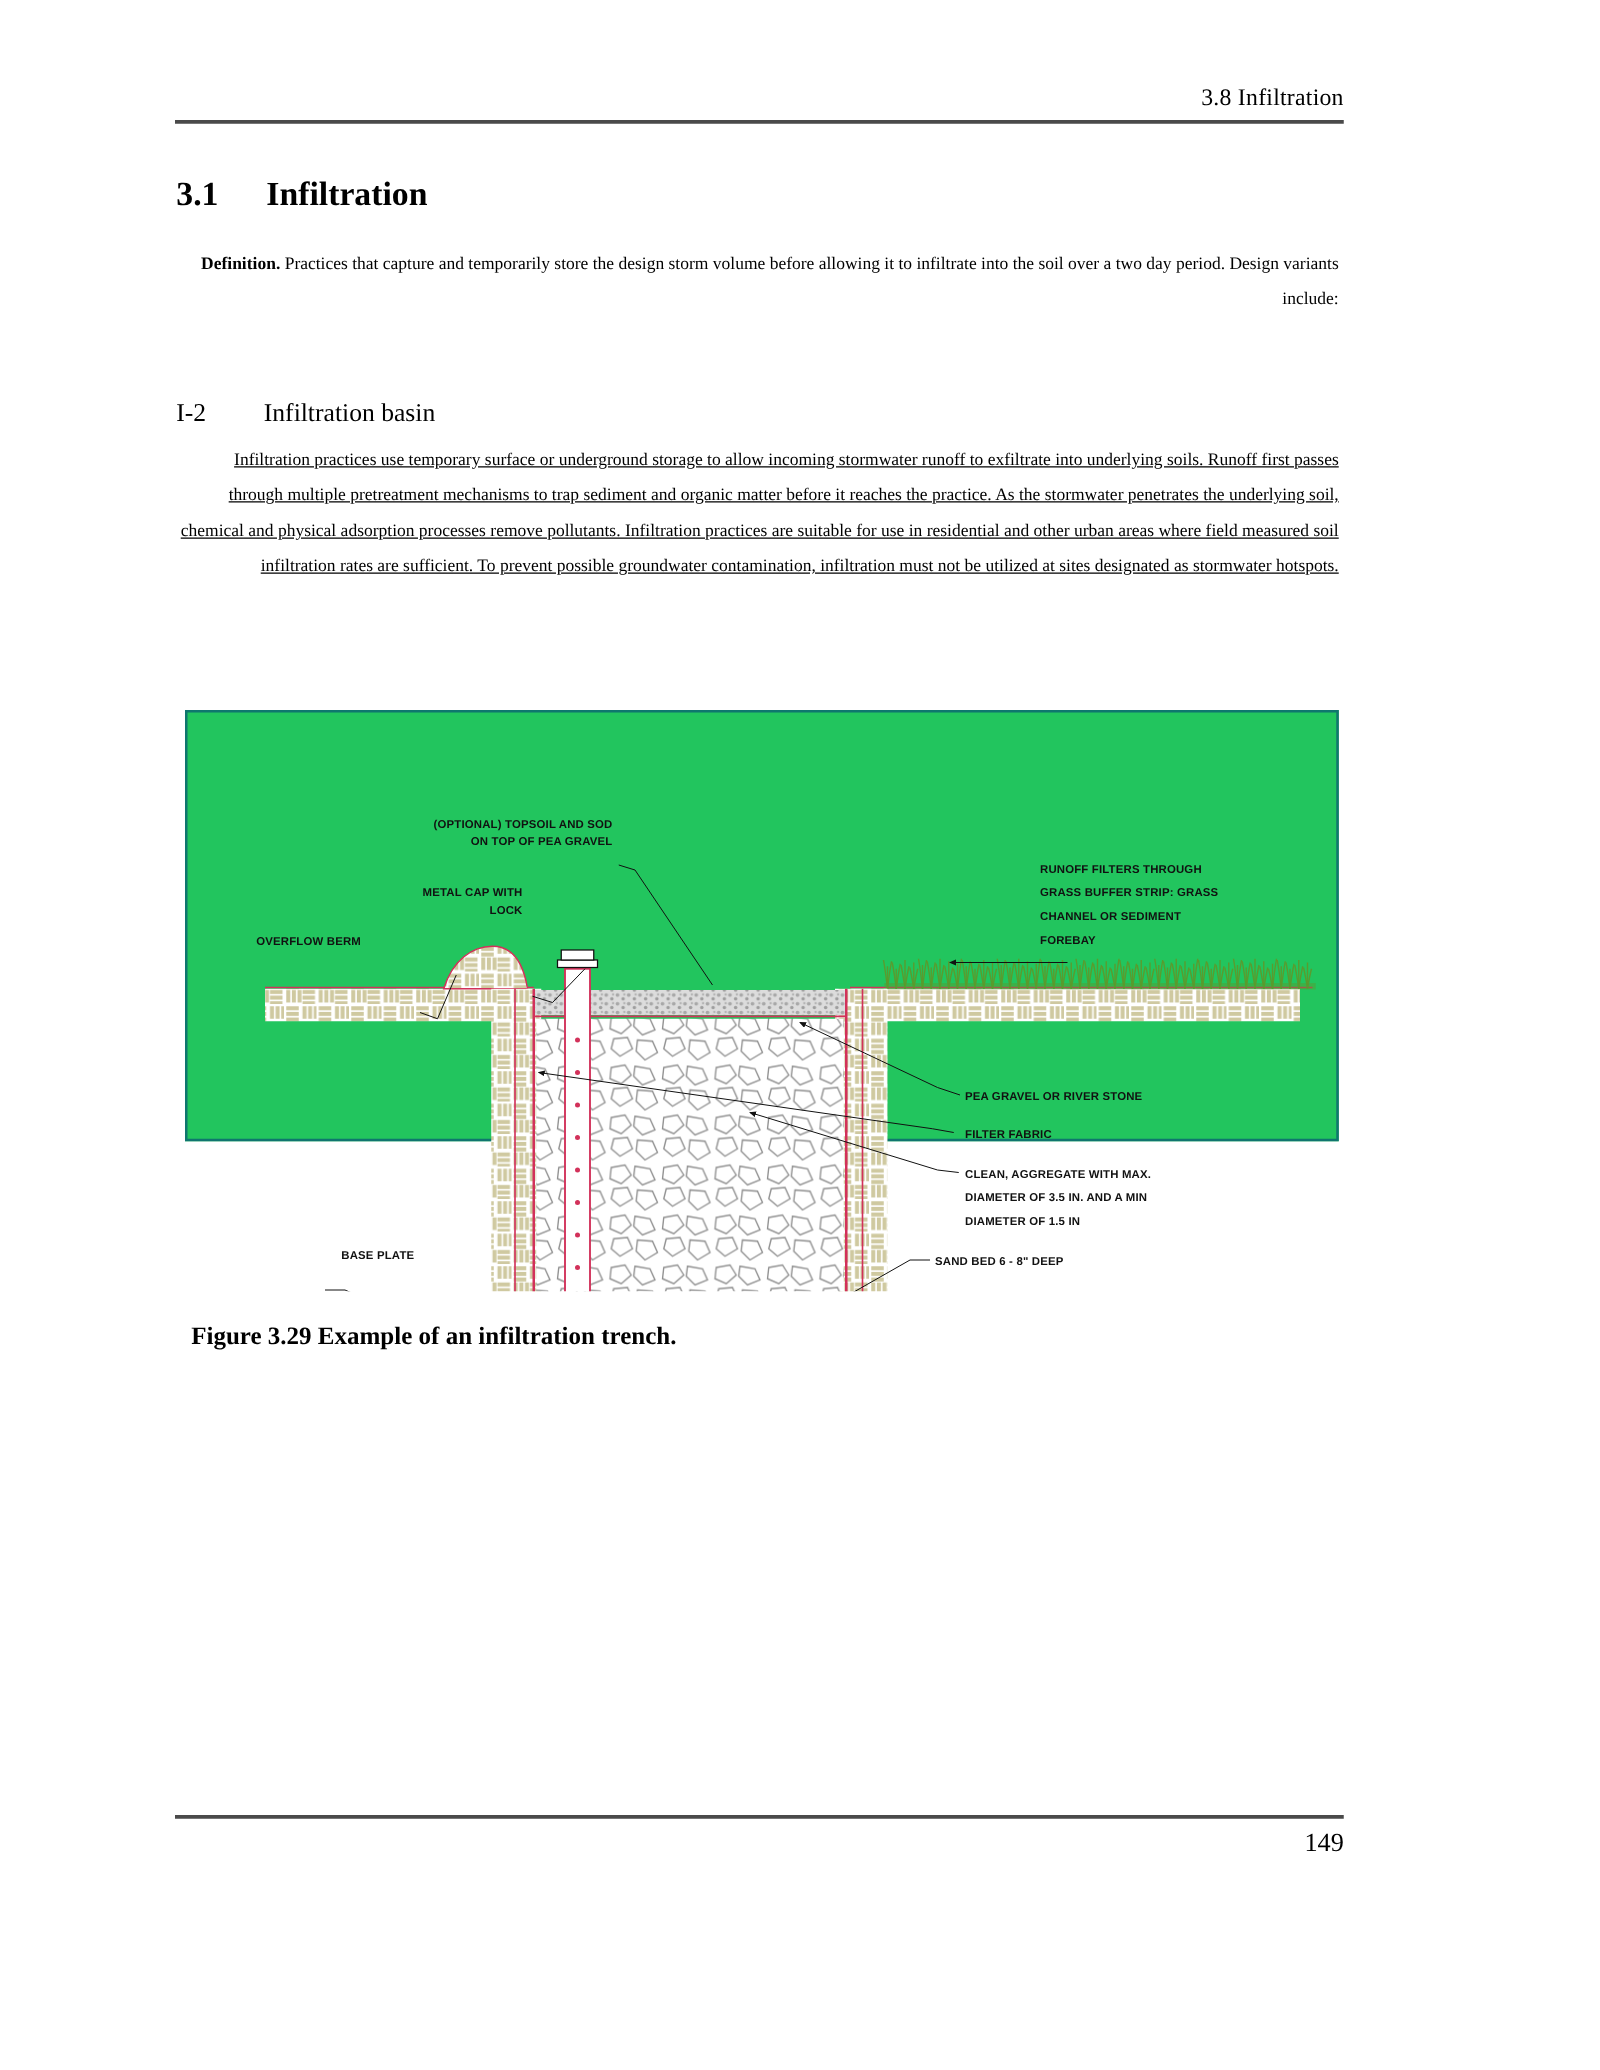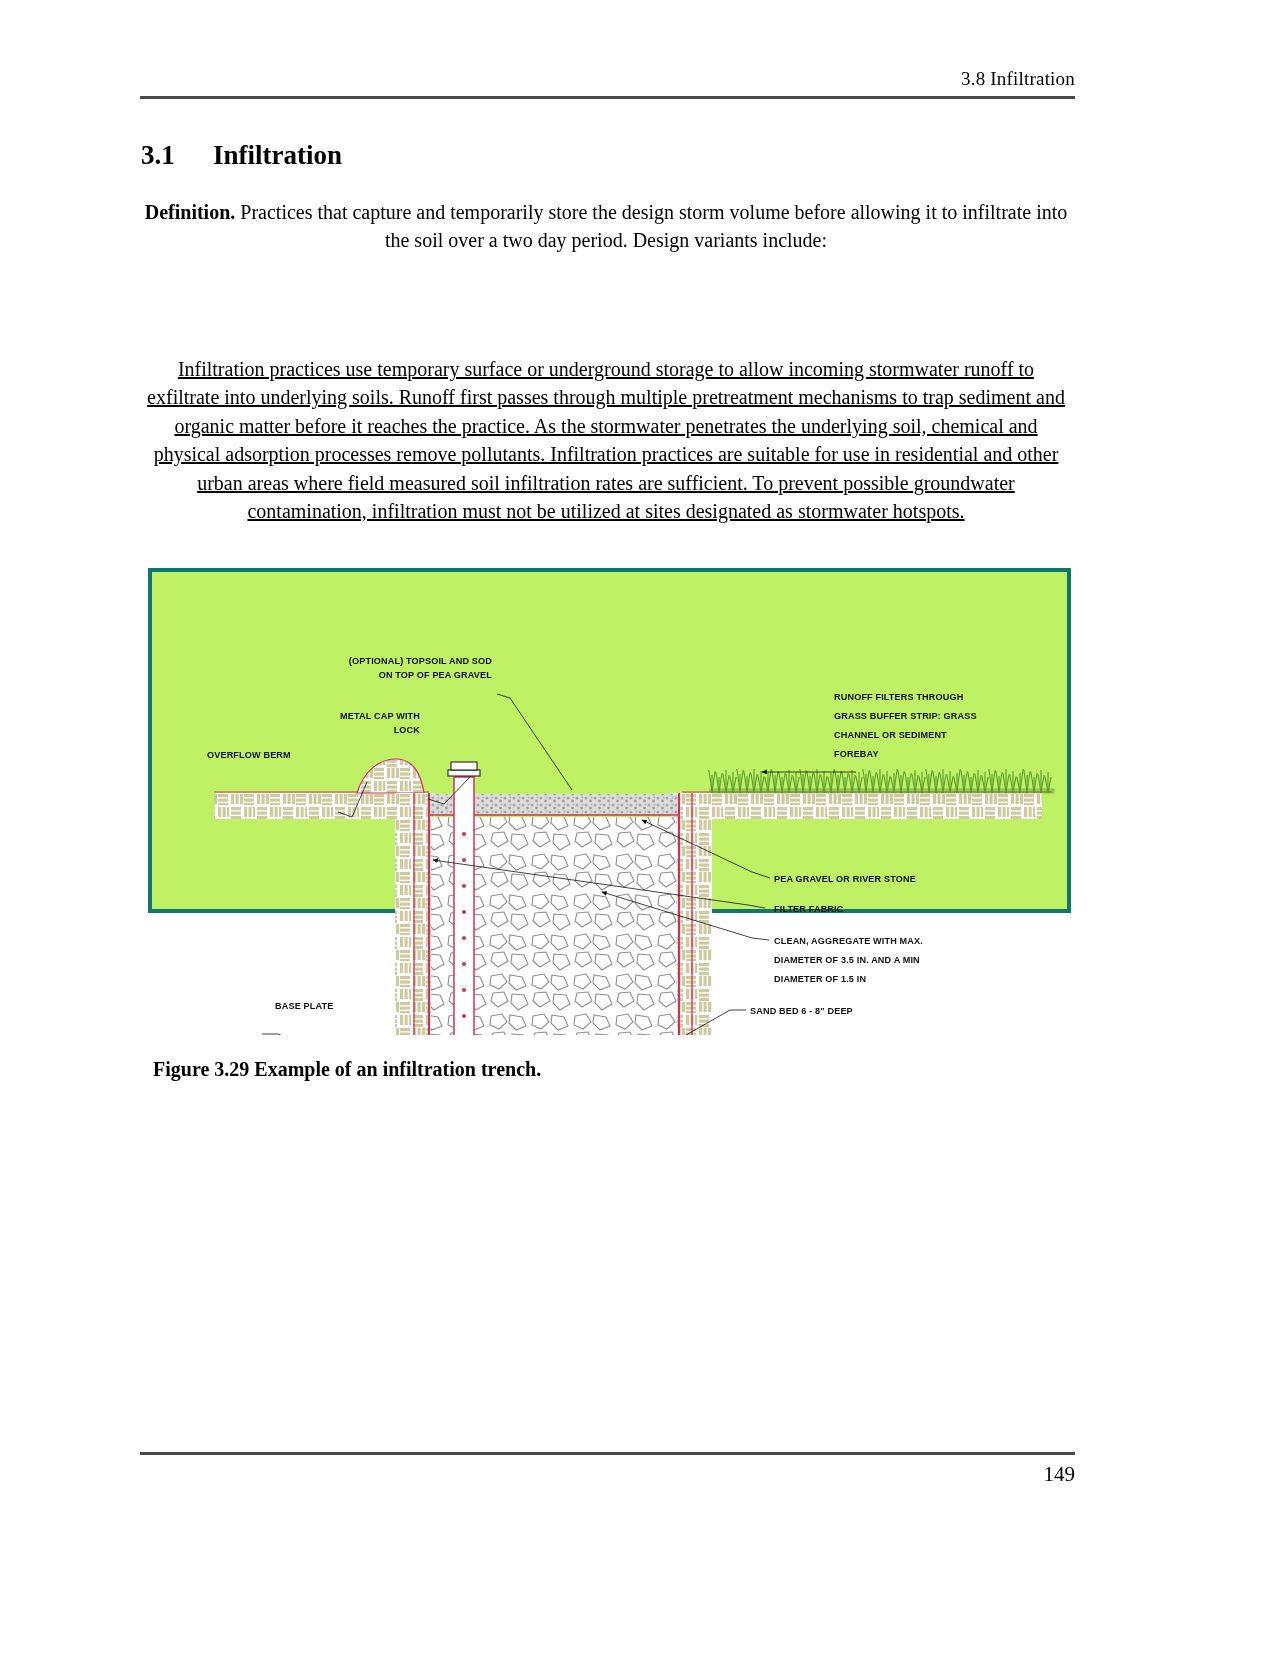--- a/index.html
+++ b/index.html
@@ -28,40 +28,40 @@
   }
   
   .sec-head{
     position:absolute;left:141px;top:140px;width:935px;
     font-size:27px;font-weight:bold;
   }
   .sec-head .num{display:inline-block;width:72px;}
   
   .para{
     position:absolute;left:141px;width:930px;
-    font-size:20px;line-height:28.4px;
-    text-align:center;
+    font-size:14px;line-height:28.4px;
+    text-align:right;
   }
   .para b{font-weight:bold;}
   #p-def{top:198px;}
   #p-body{top:355px;text-decoration:underline;}
   
   .variant{
     position:absolute;left:141px;width:930px;
     font-size:20.5px;line-height:28px;
   }
   .variant .code{display:inline-block;width:70px;}
   #v1{top:278px;}
   #v2{top:317px;}
   
   .fig-frame{
     position:absolute;left:148px;top:568px;
     width:923px;height:345px;
-    border:4px solid #0f766e;
-    background:#bef264;
+    border:2px solid #0f766e;
+    background:#22c55e;
     box-sizing:border-box;
   }
   .fig-caption{
     position:absolute;left:141px;top:1058px;width:930px;
     font-size:20px;font-weight:bold;margin-left:12px;
   }
   
   .footer-rule{
     position:absolute;left:140px;top:1452px;width:935px;height:3px;
     background:#4a4a4a;
@@ -88,20 +88,23 @@
 
   <div class="header">3.8  Infiltration</div>
   <div class="header-rule"></div>
 
   <div class="sec-head">
     <span class="num">3.1</span><span>Infiltration</span>
   </div>
 
   <div class="para" id="p-def"><b>Definition.</b><span> Practices that capture and temporarily store the design storm volume before allowing it to infiltrate into the soil over a two day period. Design variants include:</span></div>
 
+  <div class="variant" id="v2">
+    <span class="code">I-2</span><span>Infiltration basin</span>
+  </div>
 
   <div class="para" id="p-body">Infiltration practices use temporary surface or underground storage to allow incoming stormwater runoff to exfiltrate into underlying soils. Runoff first passes through multiple pretreatment mechanisms to trap sediment and organic matter before it reaches the practice. As the stormwater penetrates the underlying soil, chemical and physical adsorption processes remove pollutants. Infiltration practices are suitable for use in residential and other urban areas where field measured soil infiltration rates are sufficient. To prevent possible groundwater contamination, infiltration must not be utilized at sites designated as stormwater hotspots.</div>
 
   <div class="fig-frame">
     <svg class="dgm" viewBox="0 0 923 463" xmlns="http://www.w3.org/2000/svg">
       <defs>
 
         <pattern id="soil" width="26" height="26" patternUnits="userSpaceOnUse">
           <rect width="26" height="26" fill="#ffffff"></rect>
           <rect x="1" y="1" width="10" height="3.2" fill="#cfc9a0"></rect>

